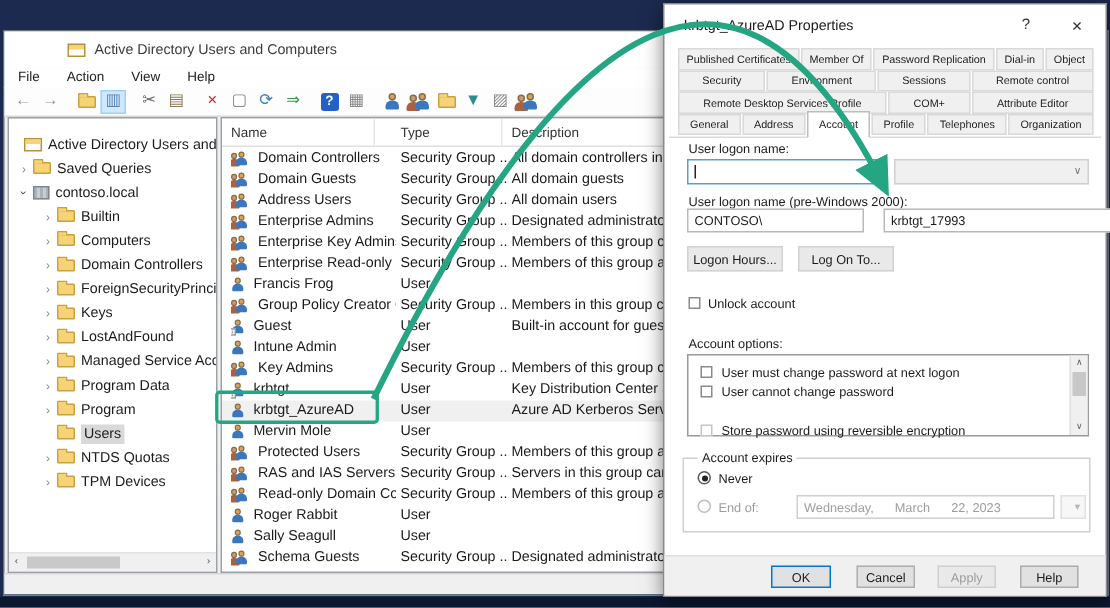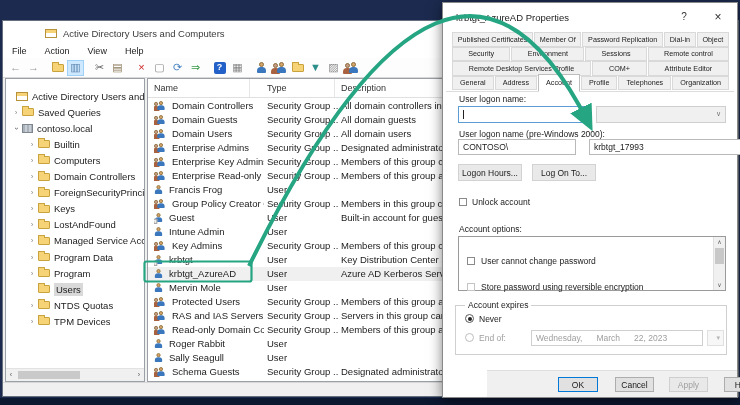--- a/index.html
+++ b/index.html
@@ -108,21 +108,21 @@
   .lbox-item{position:absolute;left:0;right:12px;height:13px;font-size:8.5px;color:#1b1b1b;
        display:flex;align-items:center;}
   .lbox-item .bx{width:8px;height:8px;border:1px solid #8a8a8a;background:#fff;margin:0 6px 0 8px;
        box-sizing:border-box;flex:none;}
   .lbox-item.dim .bx{border-color:#c4c4c4;}
   .vscroll{position:absolute;right:0;top:0;bottom:0;width:11px;background:#f0f0f0;border-left:1px solid #e0e0e0;}
   .vscroll .a{position:absolute;left:0;right:0;height:10px;font-size:6px;color:#606060;text-align:center;line-height:10px;}
   .vscroll .th{position:absolute;left:1px;right:1px;top:11px;height:16px;background:#c8c8c8;}
   .gbox{position:absolute;border:1px solid #d0d0d0;box-sizing:border-box;}
   .gbox-label{position:absolute;background:#fff;padding:0 3px;font-size:8.5px;color:#1b1b1b;}
-  .btnstrip{position:absolute;left:0;right:0;bottom:0;height:26px;background:#f0f0f0;border-top:1px solid #dfdfdf;margin-left:44px;}
+  .btnstrip{position:absolute;left:0;right:0;bottom:0;height:26px;background:#f0f0f0;border-top:1px solid #dfdfdf;}
   .dbtn{position:absolute;top:6px;height:15px;background:#e1e1e1;border:1px solid #adadad;
        font-size:8.5px;color:#1b1b1b;font-family:"Liberation Sans",sans-serif;padding:0;box-sizing:border-box;}
   .dbtn.def{border-color:#0078d7;}
   .dbtn.dis{color:#9e9e9e;background:#e9e9e9;border-color:#cfcfcf;}
 
   .overlay-svg{position:absolute;left:0;top:0;z-index:300;pointer-events:none;}
 </style>
 </head>
 <body>
 
@@ -320,21 +320,21 @@
         </span>
         <span class="cell c1">Security Group ...</span>
         <span class="cell c2">All domain guests</span>
       </div>
       <div class="lrow" style="top: 48px;">
         <span class="cell c0">
           <span class="g-ico ic"><span class="p-ico back"><span class="head"></span><span class="body"></span></span><span class="p-ico" style="position: absolute; left: 3px; top: 0px;">
               <span class="head"></span>
               <span class="body"></span>
             </span></span>
-          <span>Domain Users</span>
+          <span>Address Users</span>
         </span>
         <span class="cell c1">Security Group ...</span>
         <span class="cell c2">All domain users</span>
       </div>
       <div class="lrow" style="top: 62px;">
         <span class="cell c0">
           <span class="g-ico ic"><span class="p-ico back"><span class="head"></span><span class="body"></span></span><span class="p-ico" style="position: absolute; left: 3px; top: 0px;">
               <span class="head"></span>
               <span class="body"></span>
             </span></span>
@@ -579,20 +579,24 @@
   <span class="cb" style="left:16px;top:195px"></span>
   <div class="dl" style="left:29px;top:194px">Unlock account</div>
 
   <div class="dl" style="left:16px;top:221px">Account options:</div>
   <div class="lbox" style="left:15px;top:233px;width:268px;height:55px" id="optlist">
     <div class="vscroll">
       <span class="a" style="top:0">∧</span>
       <span class="th"></span>
       <span class="a" style="bottom:0">∨</span>
     </div>
+  <div class="lbox-item" style="top: 4px;">
+        <span class="bx"></span>
+        <span>User must change password at next logon</span>
+      </div>
       <div class="lbox-item" style="top: 17px;">
         <span class="bx"></span>
         <span>User cannot change password</span>
       </div>
       <div class="lbox-item dim" style="top: 43px;">
         <span class="bx"></span>
         <span>Store password using reversible encryption</span>
       </div>
     </div>
 

